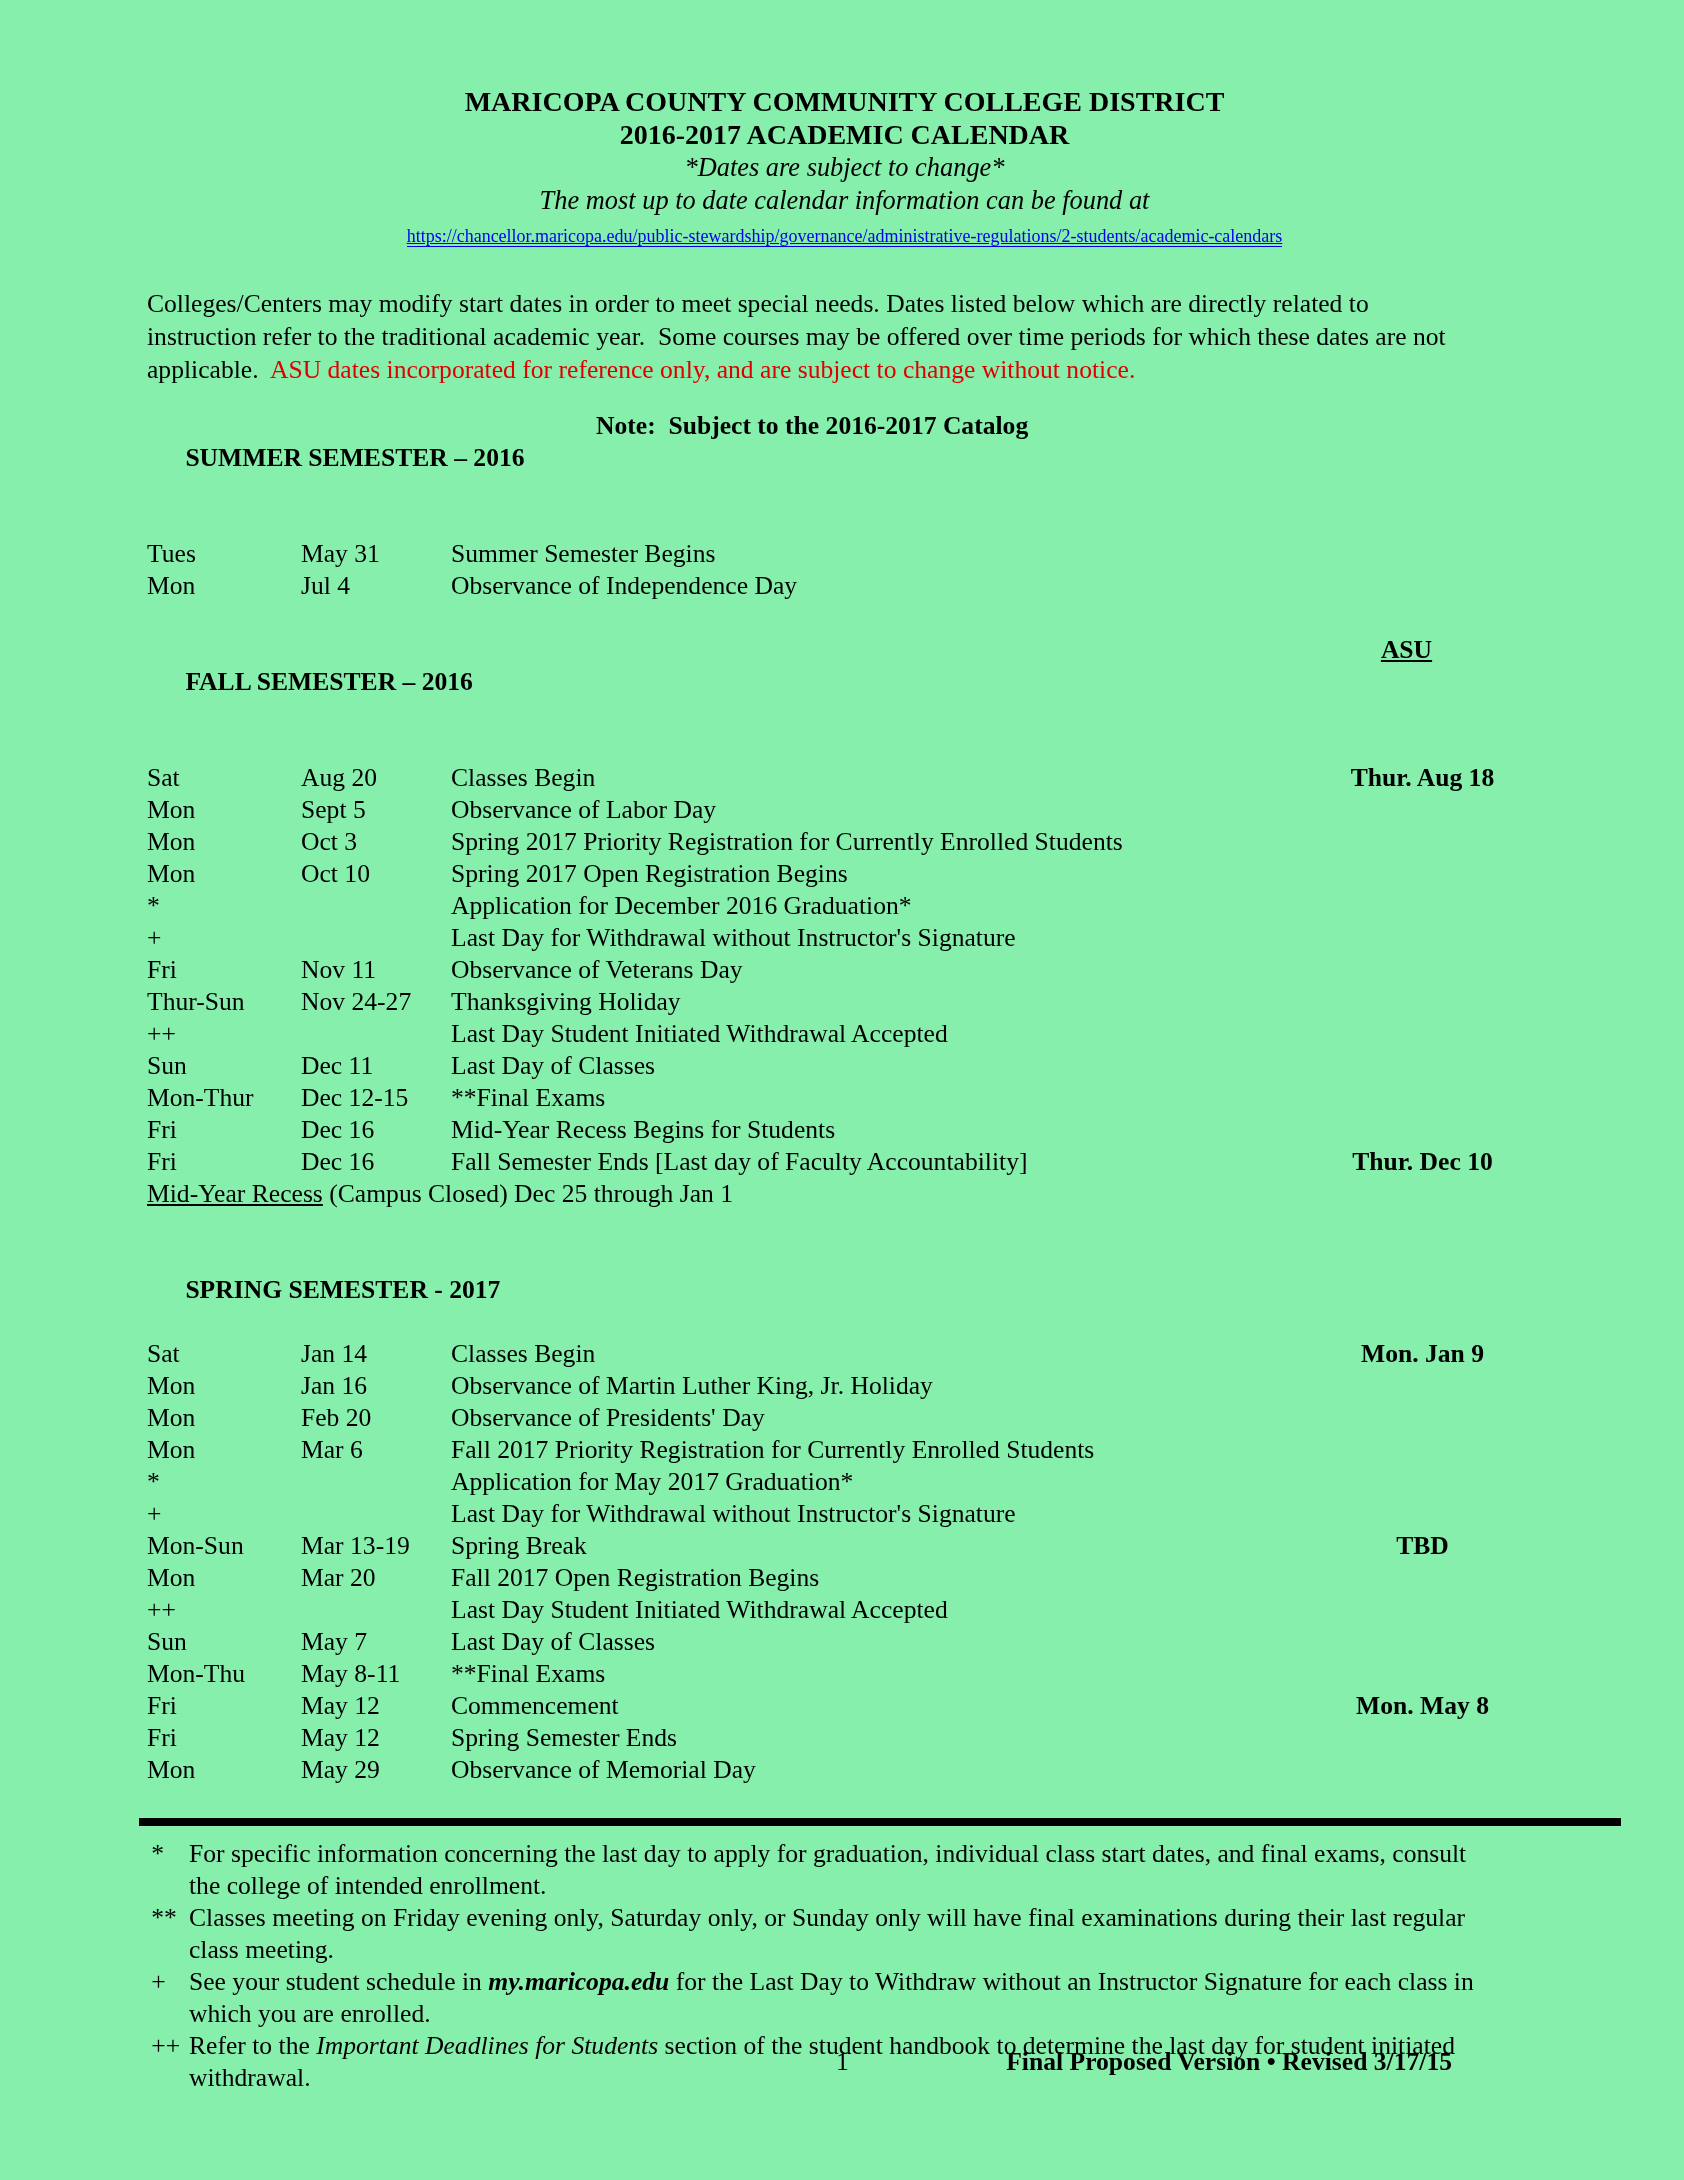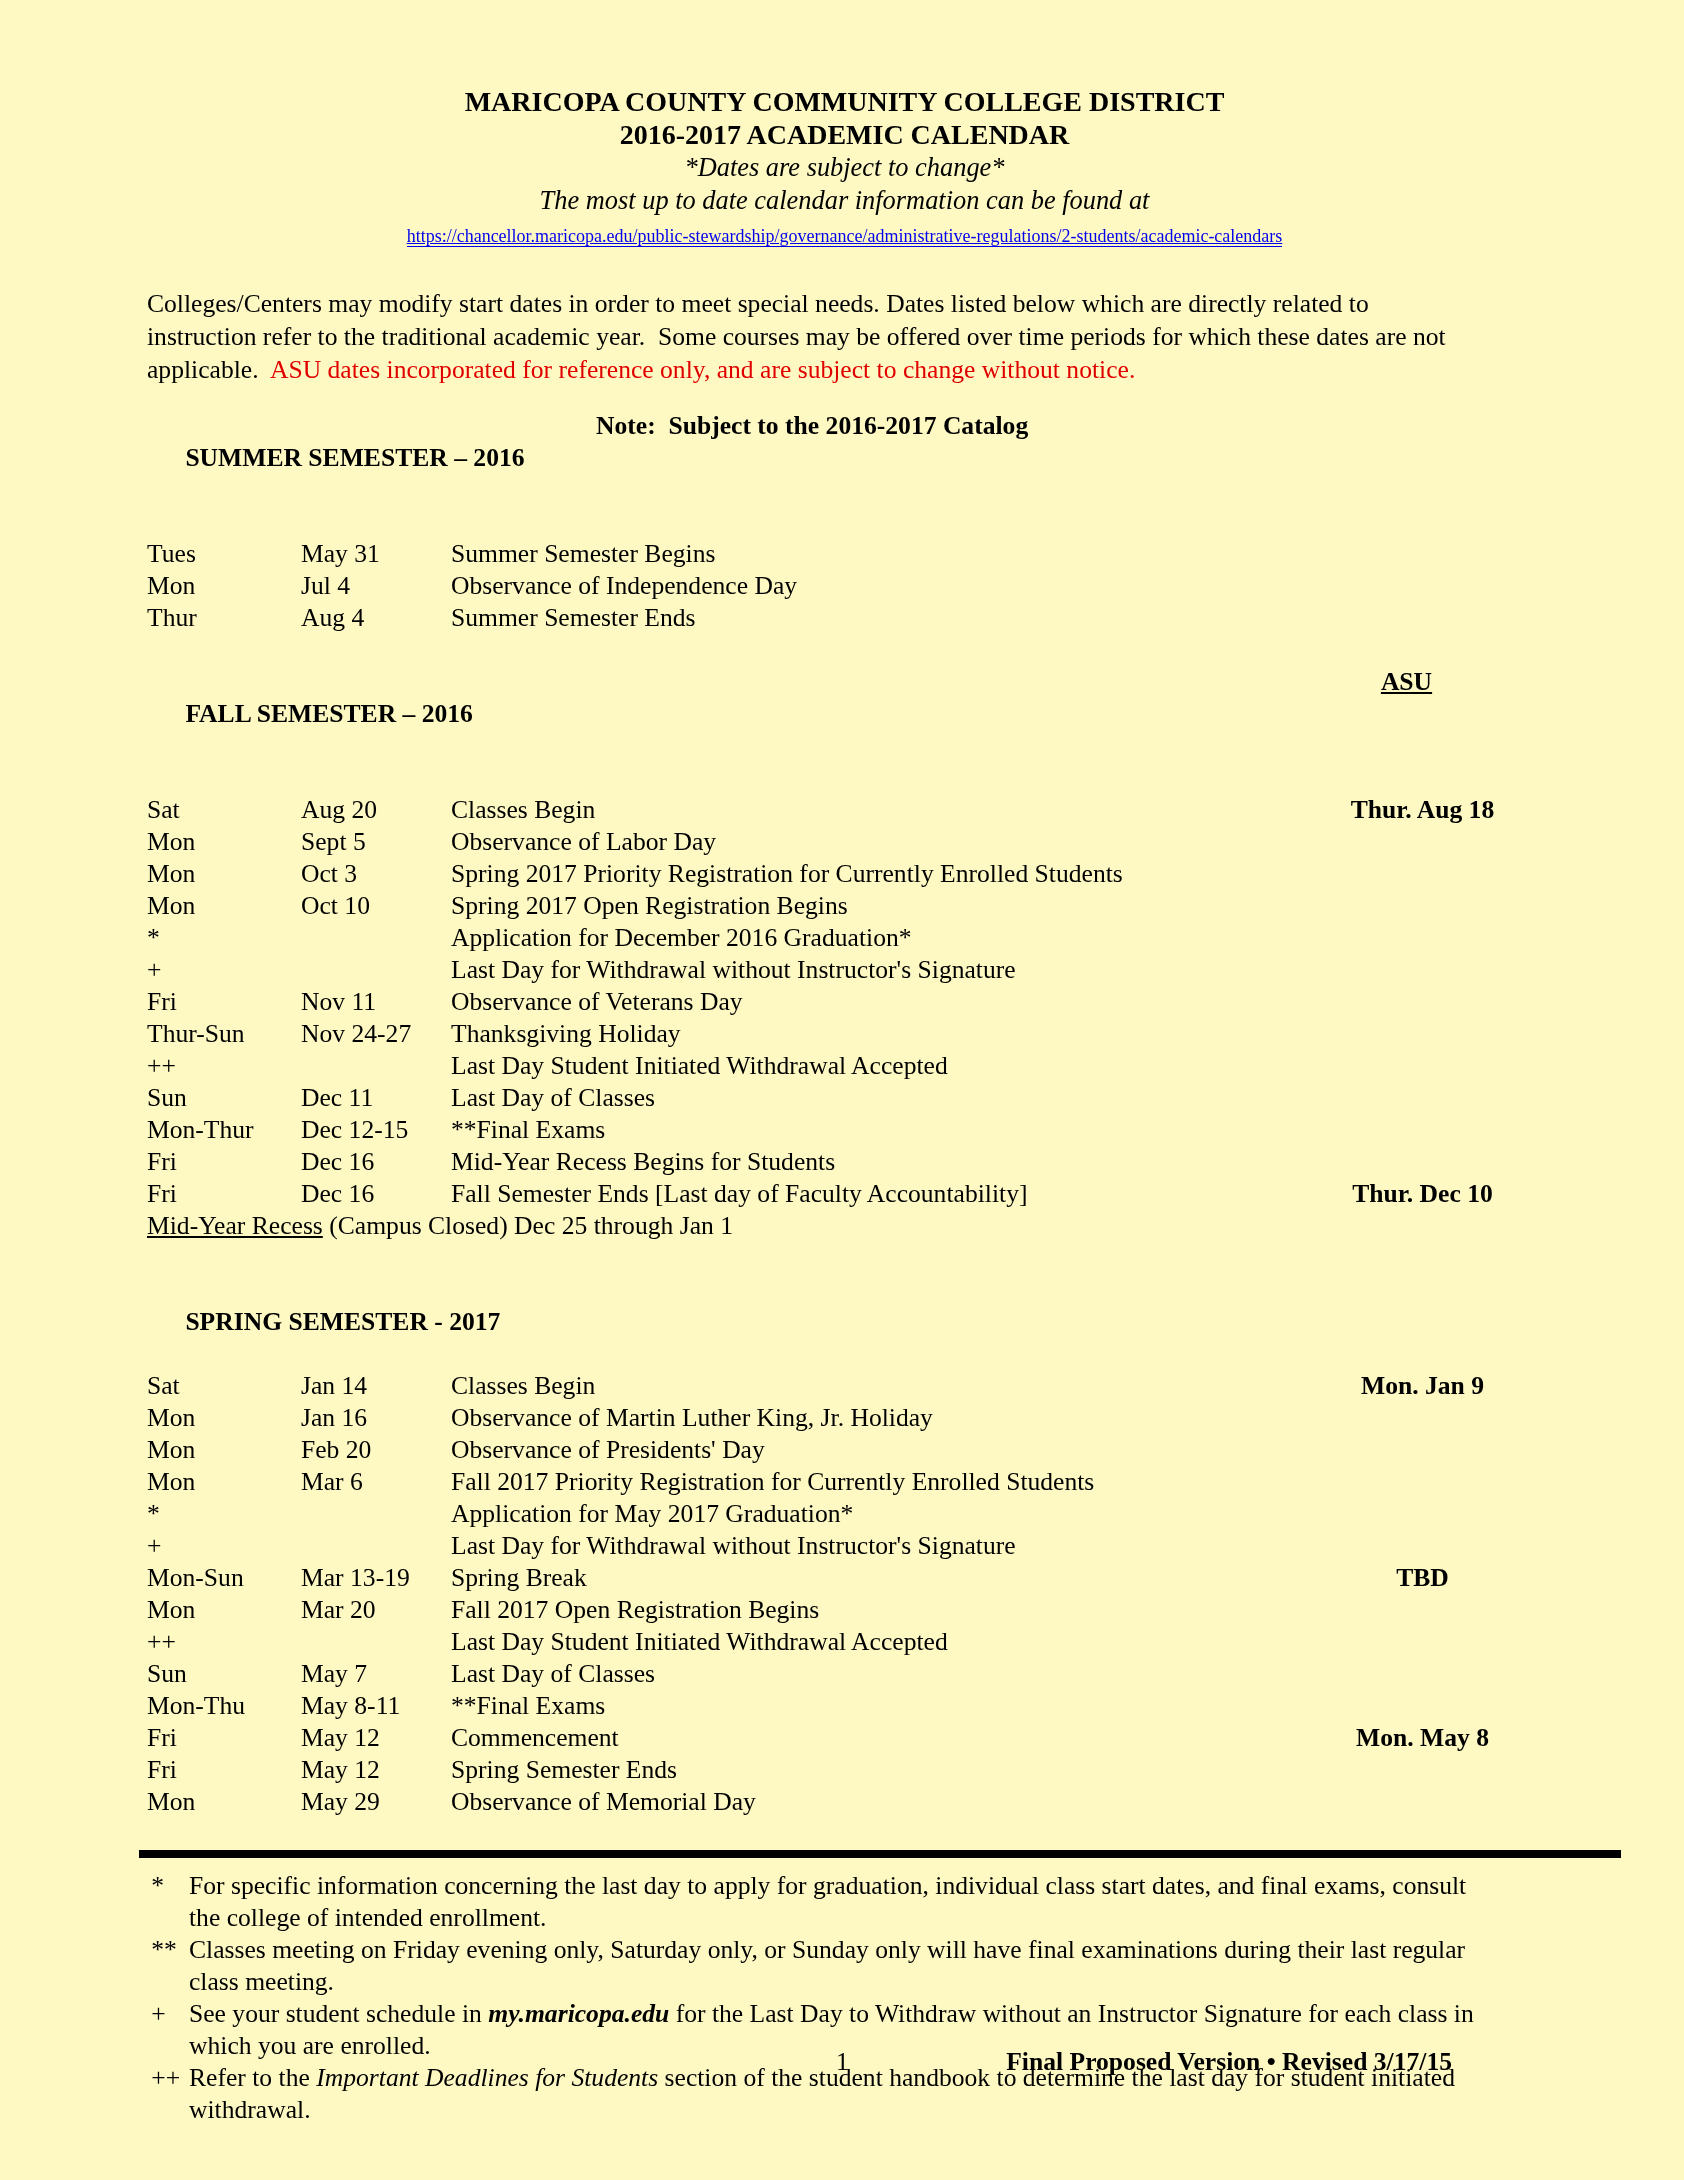--- a/index.html
+++ b/index.html
@@ -1,20 +1,20 @@
 <!DOCTYPE html>
 <html style="font-size:13.6px"><head>
 <meta charset="utf-8">
 <style>
   html, body { margin: 0; padding: 0; background: #ffffff; }
   .page {
     position: relative;
     width: 1685px;
     height: 2181px;
-    background: #fef9c3;
+    background: #86efac;
     box-sizing: border-box;
     padding: 85px 143px 0 147px;
     font-family: "Liberation Serif", "DejaVu Serif", serif;
     font-size: 25.6px;
     color: #000000;
     overflow: hidden;
   }
 
   
   .doc-header { text-align: center; margin-bottom: 34px; }
@@ -129,26 +129,20 @@
           <span class="c-asu"></span>
         </div>
 
         <div class="cal-row">
           <span class="c-day">Mon</span>
           <span class="c-date">Jul 4</span>
           <span class="c-desc">Observance of Independence Day</span>
           <span class="c-asu"></span>
         </div>
 
-        <div class="cal-row">
-          <span class="c-day">Thur</span>
-          <span class="c-date">Aug 4</span>
-          <span class="c-desc">Summer Semester Ends</span>
-          <span class="c-asu"></span>
-        </div>
       </div>
   </div>
 
   <div class="section">
     <div class="section-head">
       <span>FALL SEMESTER – 2016</span>
       <span class="asu-col-head">ASU</span>
     </div>
     <div>
 

